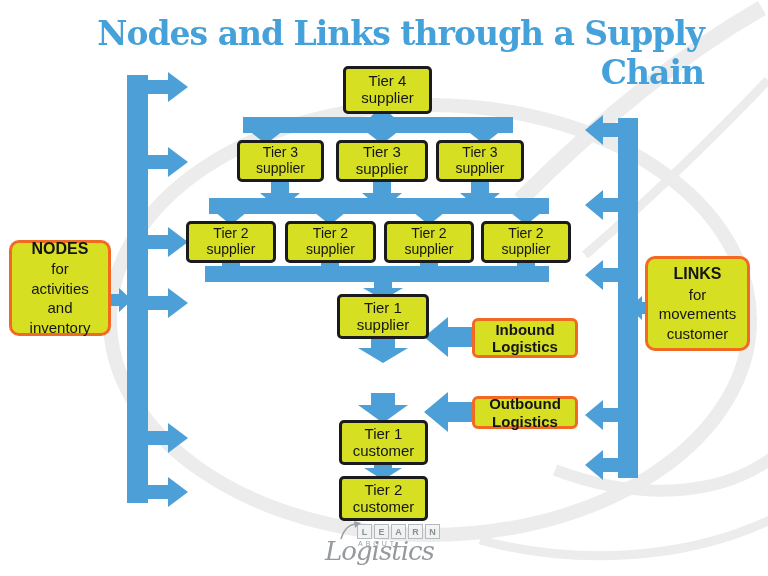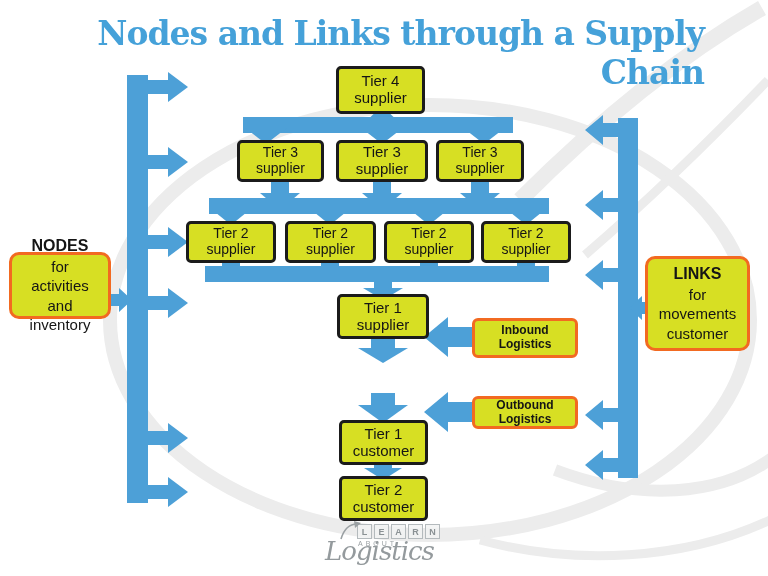--- a/index.html
+++ b/index.html
@@ -25,21 +25,21 @@
   .box{
     position:absolute;box-sizing:border-box;background:var(--box-fill);
     display:flex;flex-direction:column;align-items:center;justify-content:center;
     text-align:center;line-height:1.12;
   }
   .black-border{border:3px solid #1b1b1b;border-radius:5px;font-size:14px;}
   .big-node{font-size:15px;}
   .orange-border{border:3px solid var(--orange);border-radius:6px;}
   .side-box{border:3px solid var(--orange);border-radius:10px;font-size:15px;line-height:1.3;}
   .side-box .hd{font-weight:bold;font-size:16px;}
-  .callout{font-weight:bold;font-size:12px;line-height:1.15;}
+  .callout{font-weight:bold;font-size:15px;line-height:1.15;}
   .enterprise{font-weight:bold;font-size:16px;letter-spacing:-0.2px;}
   .arr{fill:var(--blue);}
   .wm{fill:none;stroke:#ececec;}
   
   .logo{position:absolute;left:325px;top:524px;width:140px;height:50px;}
   .tiles{display:flex;gap:2px;margin-left:32px;}
   .tile{
     width:13px;height:13px;border:1px solid #b4babd;background:rgba(242,243,243,.85);
     color:#8a9194;font-size:9px;font-weight:bold;display:flex;align-items:center;justify-content:center;
   }
@@ -129,21 +129,21 @@
       <rect class="arr" x="374" y="464" width="18" height="6"></rect>
         <polygon class="arr" points="364,468 402,468 383,480"></polygon>
 
       <path class="arr" d="M472 327 H448 V317 L424 337 L448 357 V347 H472 Z"></path>
       <path class="arr" d="M472 402 H448 V392 L424 412 L448 432 V422 H472 Z"></path>
     </g>
   </svg>
 
   <div class="title">Nodes and Links through a Supply Chain</div>
 
-  <div class="box black-border big-node" style="left:336px;top:66px;width:89px;height:48px">
+  <div class="box black-border big-node" style="left:343px;top:66px;width:89px;height:48px">
     <span>Tier 4</span>
     <span>supplier</span>
   </div>
 
   <div class="box black-border" style="left:237px;top:140px;width:87px;height:42px">
     <span>Tier 3</span>
     <span>supplier</span>
   </div>
   <div class="box black-border big-node" style="left:336px;top:140px;width:92px;height:42px">
     <span>Tier 3</span>
@@ -179,21 +179,21 @@
 
   <div class="box black-border big-node" style="left:339px;top:420px;width:89px;height:45px">
     <span>Tier 1</span>
     <span>customer</span>
   </div>
   <div class="box black-border big-node" style="left:339px;top:476px;width:89px;height:45px">
     <span>Tier 2</span>
     <span>customer</span>
   </div>
 
-  <div class="box side-box" style="left:9px;top:252px;width:102px;height:67px">
+  <div class="box side-box" style="left:9px;top:240px;width:102px;height:96px">
     <span class="hd">NODES</span>
     <span>for</span>
     <span>activities</span>
     <span>and</span>
     <span>inventory</span>
   </div>
   <div class="box side-box" style="left:645px;top:256px;width:105px;height:95px">
     <span class="hd">LINKS</span>
     <span>for</span>
     <span>movements</span>

